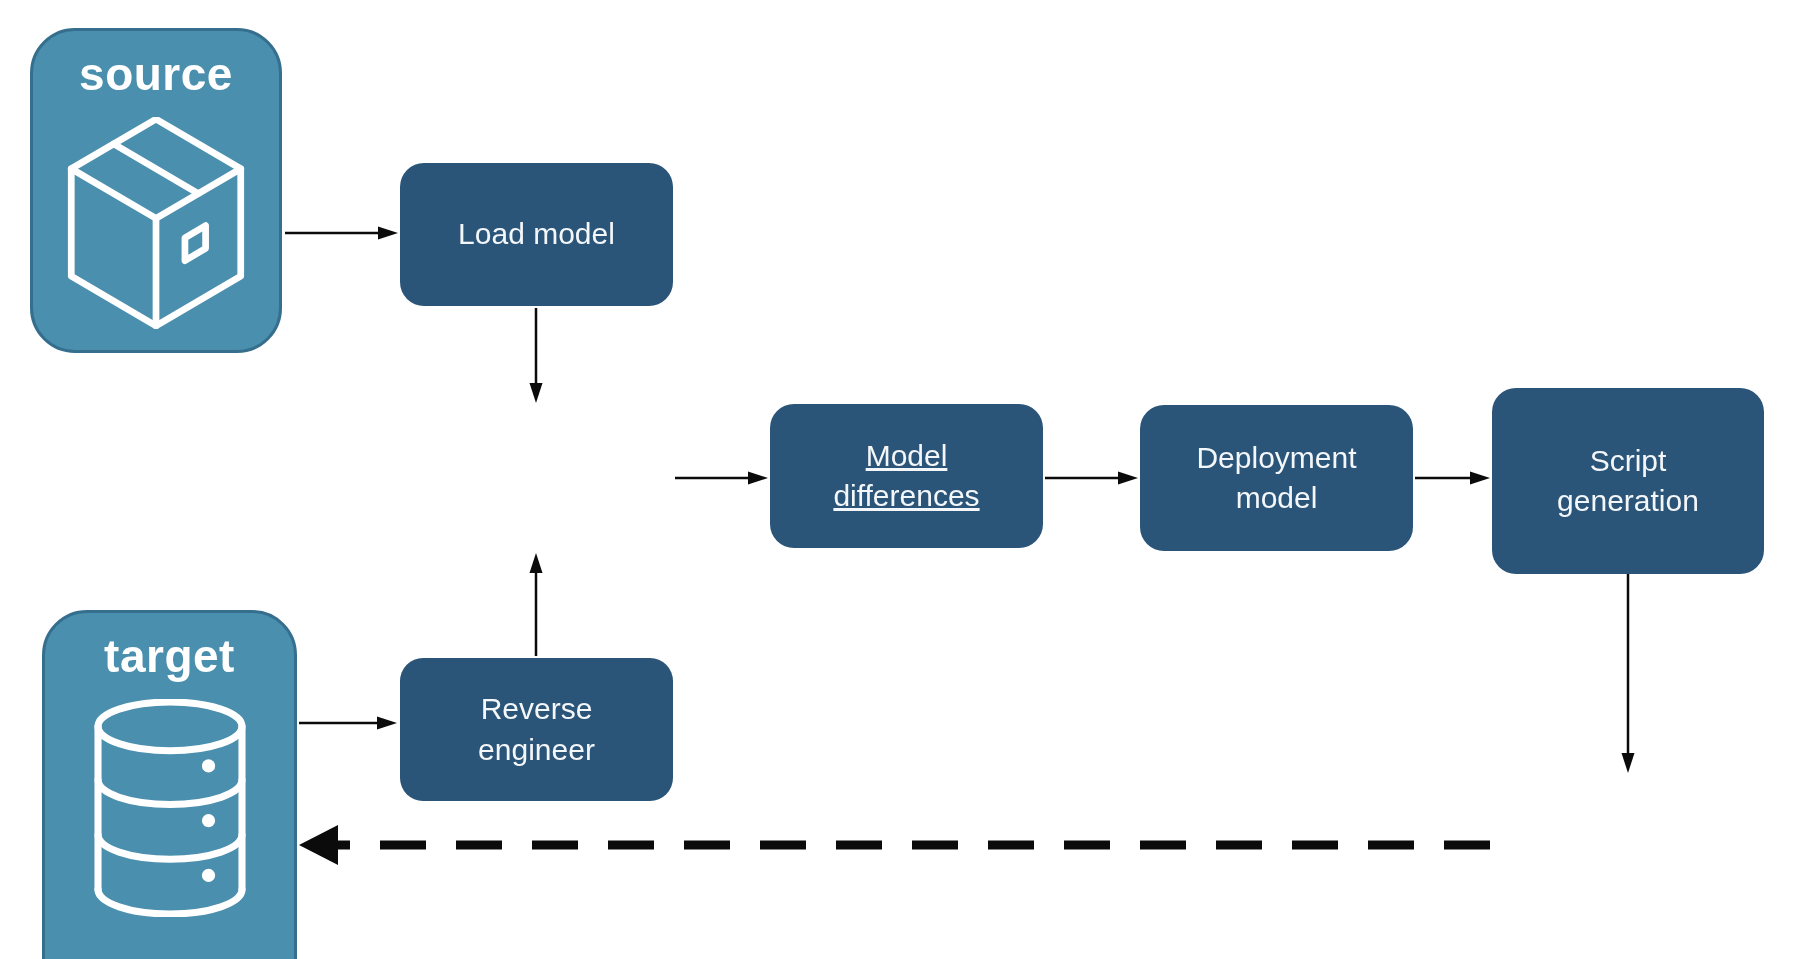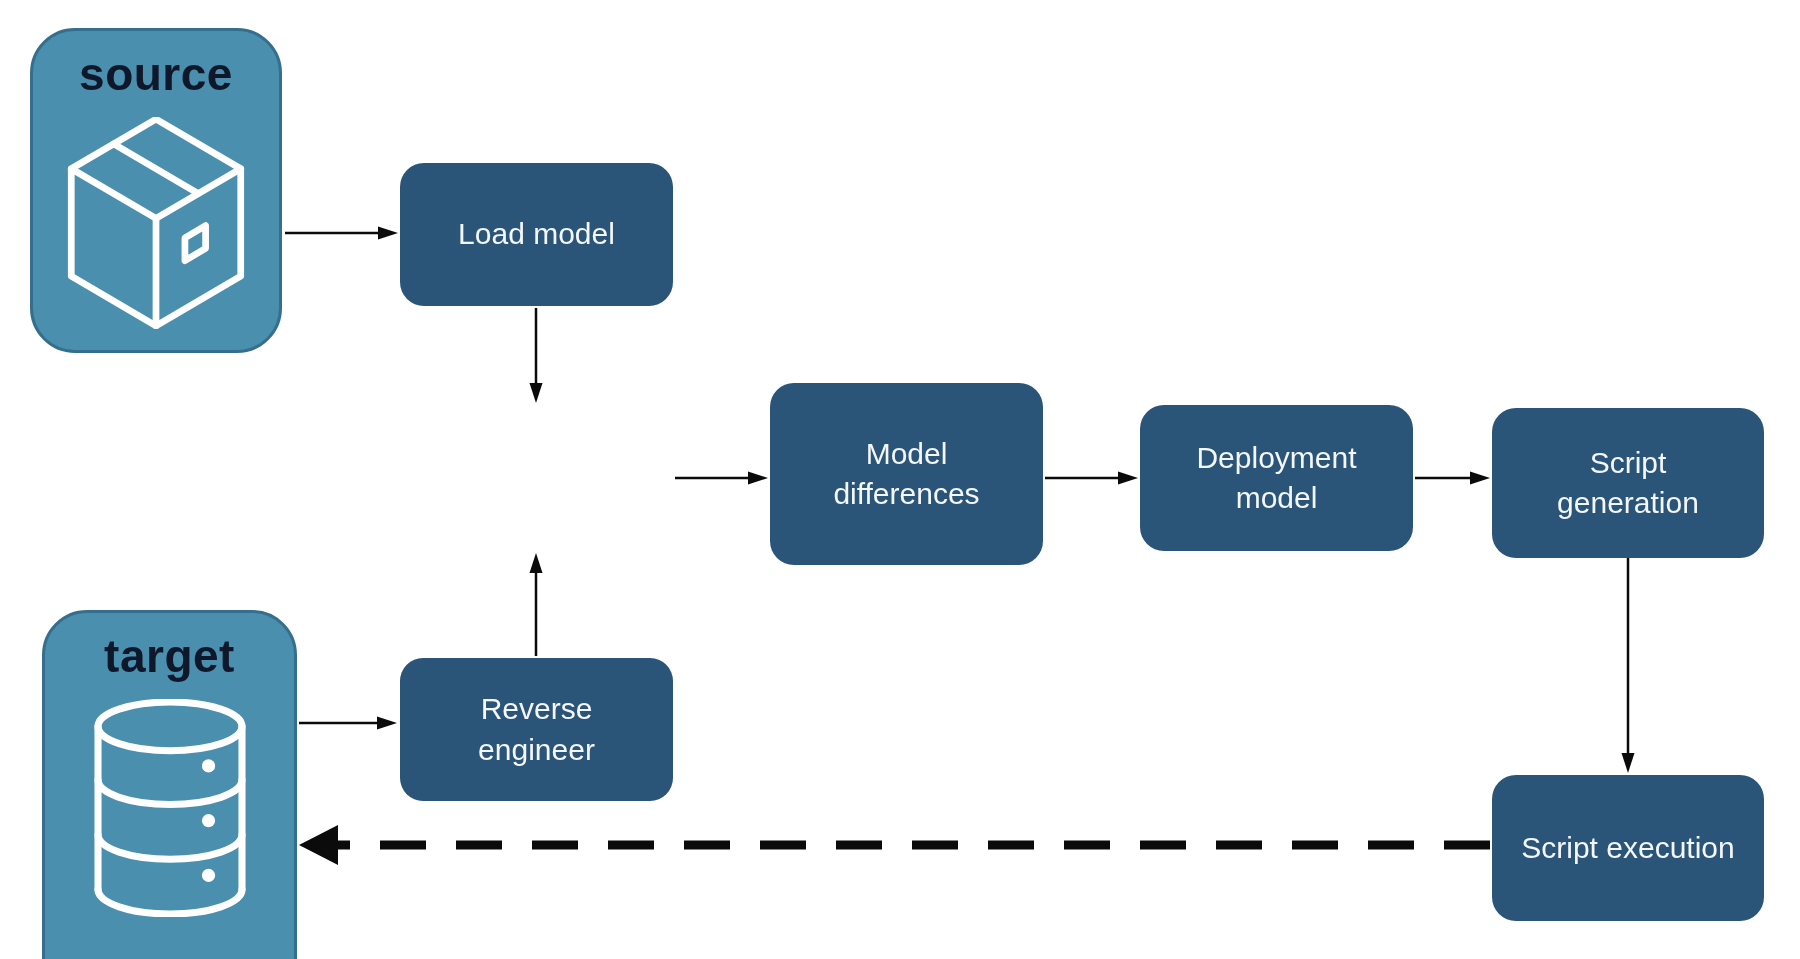--- a/index.html
+++ b/index.html
@@ -29,33 +29,33 @@
     font-size:30px;line-height:1.35;
     text-align:center;
   }
   .node span{display:block;max-width:215px;}
   .endpoint{
     position:absolute;
     background:var(--endpoint-fill);
     border:3px solid var(--endpoint-border);
     border-radius:45px;
     display:flex;flex-direction:column;align-items:center;
-    color:#0f172a;
+    color:#ffffff;
   }
   .endpoint-label{
     font-size:46px;font-weight:700;letter-spacing:0.5px;
     margin-top:16px;
   }
   .endpoint .icon{margin-top:16px;}
   
   .n-load-model        {left:400px; top:163px; width:273px; height:143px;}
   .n-model-comparison  {left:400px; top:405px; width:273px; height:146px;}
-  .n-model-differences {left:770px; top:383px; width:273px; height:182px;}
+  .n-model-differences {left:770px; top:404px; width:273px; height:144px;text-decoration:underline;}
   .n-deployment-plan   {left:1140px;top:405px; width:273px; height:146px;}
-  .n-script-generation {left:1492px;top:408px; width:272px; height:150px;}
+  .n-script-generation {left:1492px;top:388px; width:272px; height:186px;}
   .n-reverse-engineer  {left:400px; top:658px; width:273px; height:143px;border-radius:23px;}
   .n-script-execution  {left:1492px;top:775px; width:272px; height:146px;}
   .e-source{left:30px; top:28px;  width:252px; height:325px;}
   .e-target{left:42px; top:610px; width:255px; height:398px;}
   .arrow-line{stroke:var(--arrow);stroke-width:2.5;fill:none;}
   .arrow-head{fill:var(--arrow);stroke:none;}
   .arrow-dashed{stroke:var(--arrow);stroke-width:9;fill:none;stroke-dasharray:46 30;}
 </style>
 </head>
 <body>
@@ -135,17 +135,14 @@
   </div>
   <div class="node n-deployment-plan">
     <span>Deployment model</span>
   </div>
   <div class="node n-script-generation">
     <span>Script generation</span>
   </div>
   <div class="node n-reverse-engineer">
     <span>Reverse engineer</span>
   </div>
-  <div class="node n-script-execution">
-    <span>Script execution</span>
-  </div>
 
 </div>
 
 </body></html>

